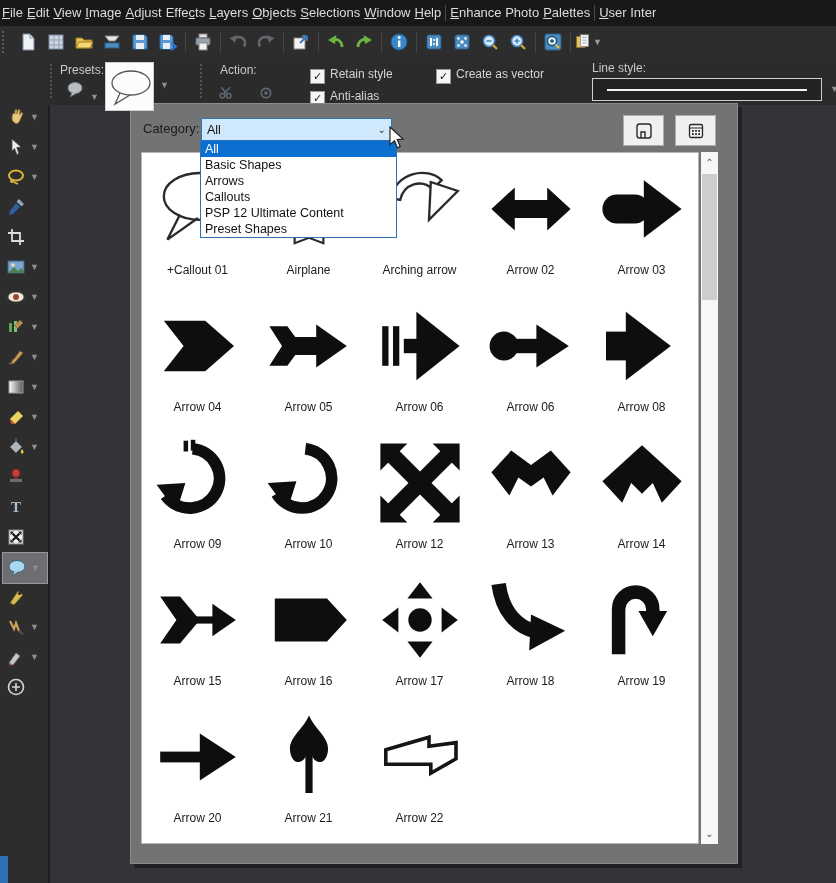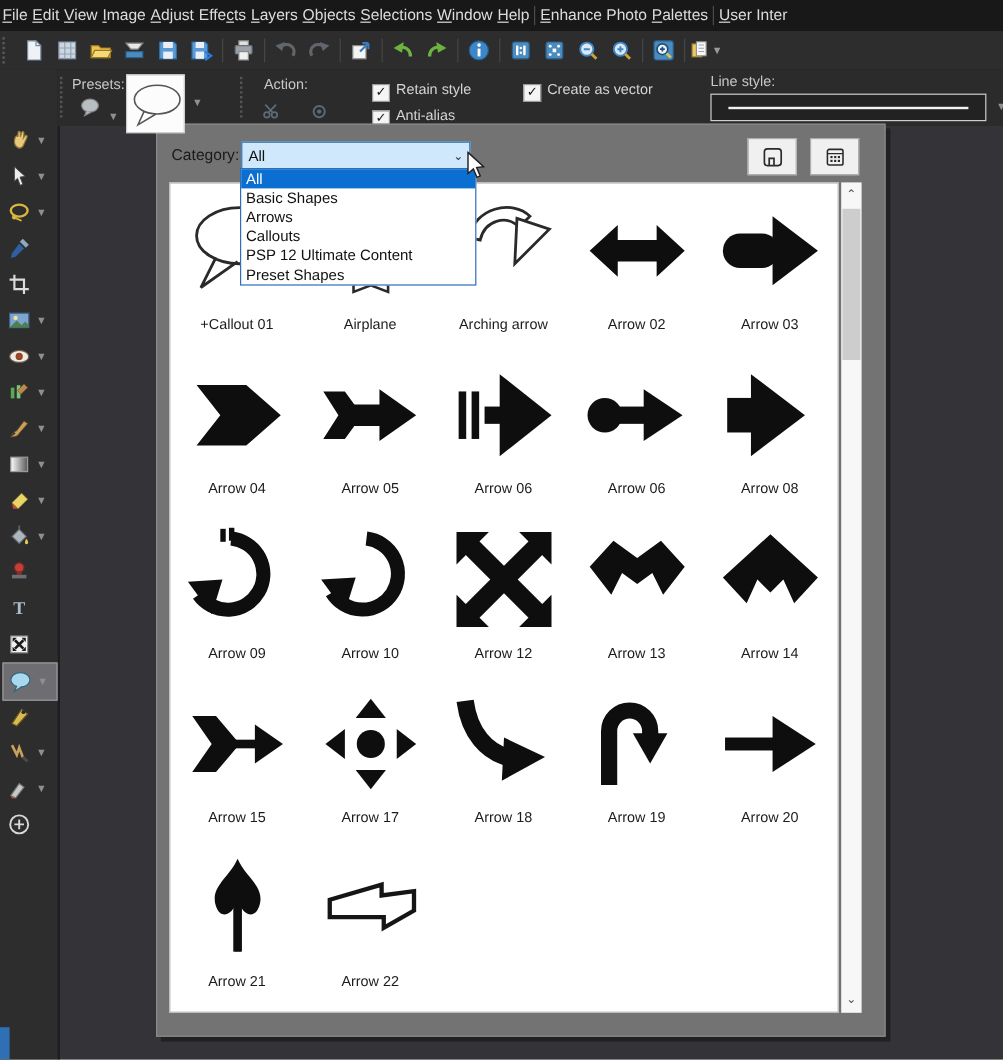--- a/index.html
+++ b/index.html
@@ -617,20 +617,28 @@
               <polygon points="8,24 30,24 52,50 30,76 8,76 26,50"></polygon>
               <rect x="40" y="46" width="30" height="8"></rect>
               <polygon points="66,32 92,50 66,68"></polygon>
             </svg>
           </div>
           <div class="shape-label">Arrow 15</div>
         </div>
         <div class="shape-cell">
           <div class="shape-thumb">
             <svg width="90" height="92" viewBox="0 0 100 100" fill="#0e0e0e">
+              <polygon points="12,26 70,26 92,50 70,74 12,74"></polygon>
+            </svg>
+          </div>
+          <div class="shape-label">Arrow 16</div>
+        </div>
+        <div class="shape-cell">
+          <div class="shape-thumb">
+            <svg width="90" height="92" viewBox="0 0 100 100" fill="#0e0e0e">
               <polygon points="50,8 36,26 64,26"></polygon>
               <polygon points="50,92 36,74 64,74"></polygon>
               <polygon points="8,50 26,36 26,64"></polygon>
               <polygon points="92,50 74,36 74,64"></polygon>
               <circle cx="50" cy="50" r="13"></circle>
             </svg>
           </div>
           <div class="shape-label">Arrow 17</div>
         </div>
         <div class="shape-cell">

